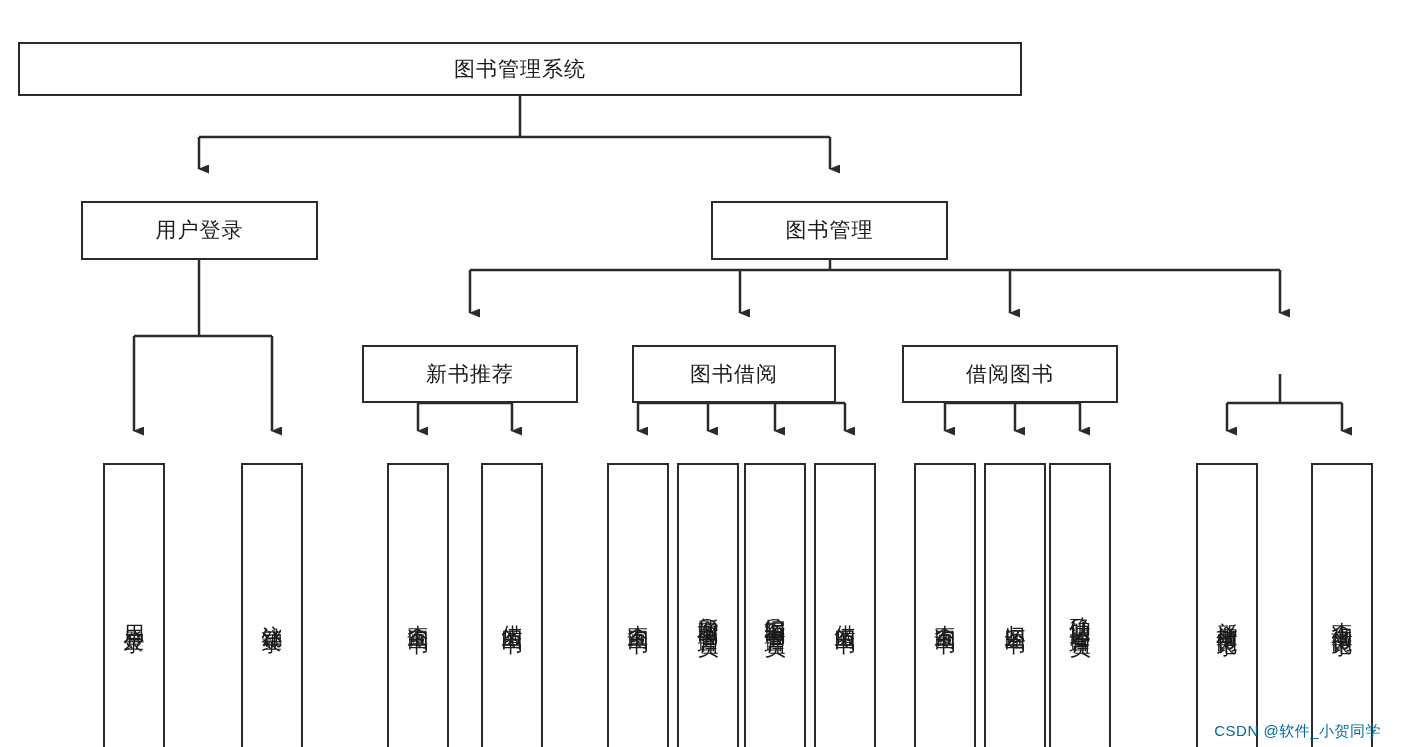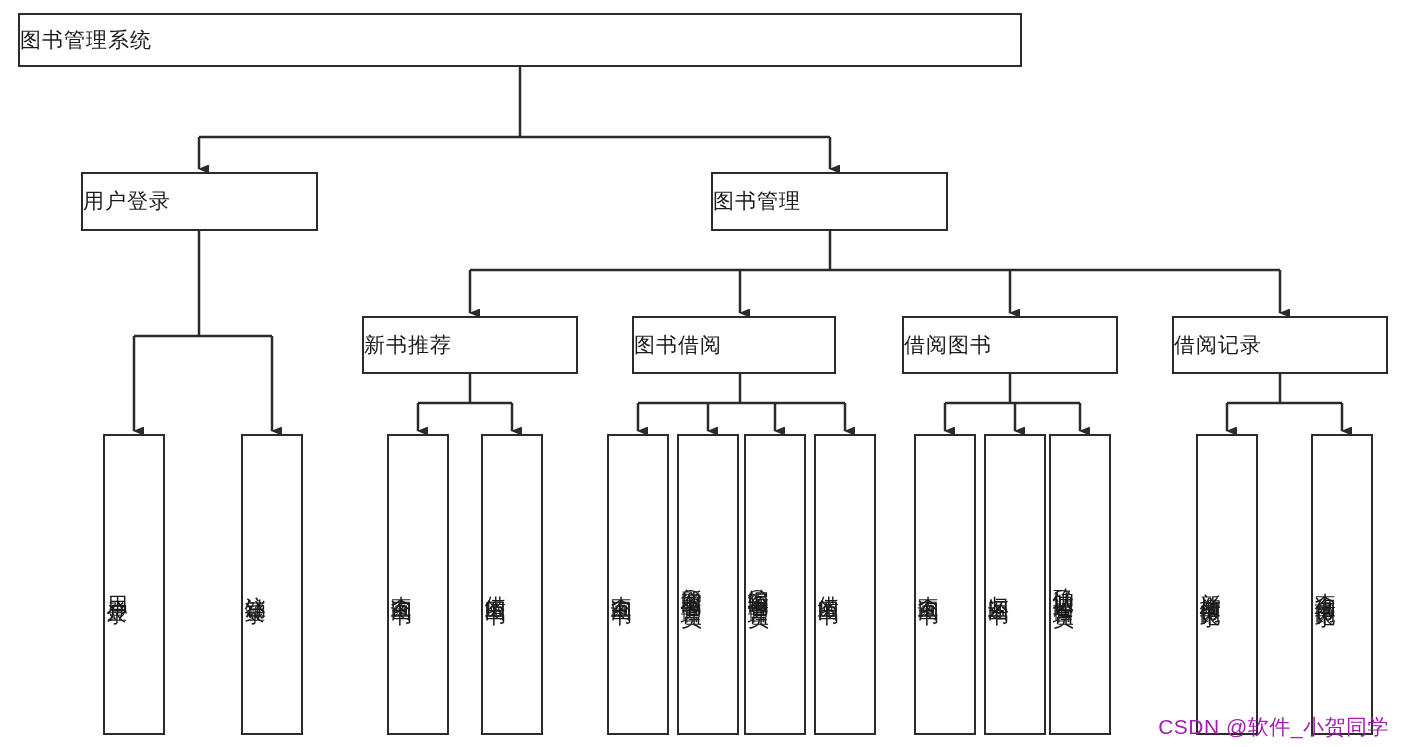--- a/index.html
+++ b/index.html
@@ -24,45 +24,46 @@
     width: 1405px;
     height: 747px;
   }
   .node {
     position: absolute;
     box-sizing: border-box;
     border: 2px solid #2b2b2b;
     background: #ffffff;
     display: flex;
     align-items: center;
-    justify-content: flex-start;
+    justify-content: center;
     color: #1a1a1a;
+    margin-top: 29px;
   }
   .node.horizontal {
     font-size: 21px;
     line-height: 1.25;
     letter-spacing: 1px;
   }
   .node.vertical {
     padding: 10px 0;
   }
   .node.vertical .vtext {
     writing-mode: vertical-rl;
     text-orientation: upright;
     font-size: 21px;
     line-height: 1.15;
     letter-spacing: 3px;
     white-space: nowrap;
   }
   .watermark {
     position: absolute;
-    right: 16px;
+    right: 24px;
     bottom: 6px;
-    font-size: 21px;
-    color: #a21caf;
+    font-size: 15px;
+    color: #0369a1;
     letter-spacing: 0.5px;
     white-space: nowrap;
     pointer-events: none;
   }
 </style>
 </head>
 <body>
 
 <div id="diagram-root">
 
@@ -132,23 +133,20 @@
 
   <div class="node horizontal" style="left: 362px; top: 316px; width: 216px; height: 58px;">
     <span>新书推荐</span>
   </div>
   <div class="node horizontal" style="left: 632px; top: 316px; width: 204px; height: 58px;">
     <span>图书借阅</span>
   </div>
   <div class="node horizontal" style="left: 902px; top: 316px; width: 216px; height: 58px;">
     <span>借阅图书</span>
   </div>
-  <div class="node horizontal" style="left: 1172px; top: 316px; width: 216px; height: 58px;">
-    <span>借阅记录</span>
-  </div>
 
   <div class="node vertical" style="left: 103px; top: 434px; width: 62px; height: 301px;">
     <span class="vtext">用户登录</span>
   </div>
   <div class="node vertical" style="left: 241px; top: 434px; width: 62px; height: 301px;">
     <span class="vtext">注销登录</span>
   </div>
   <div class="node vertical" style="left: 387px; top: 434px; width: 62px; height: 301px;">
     <span class="vtext">查询图书</span>
   </div>

